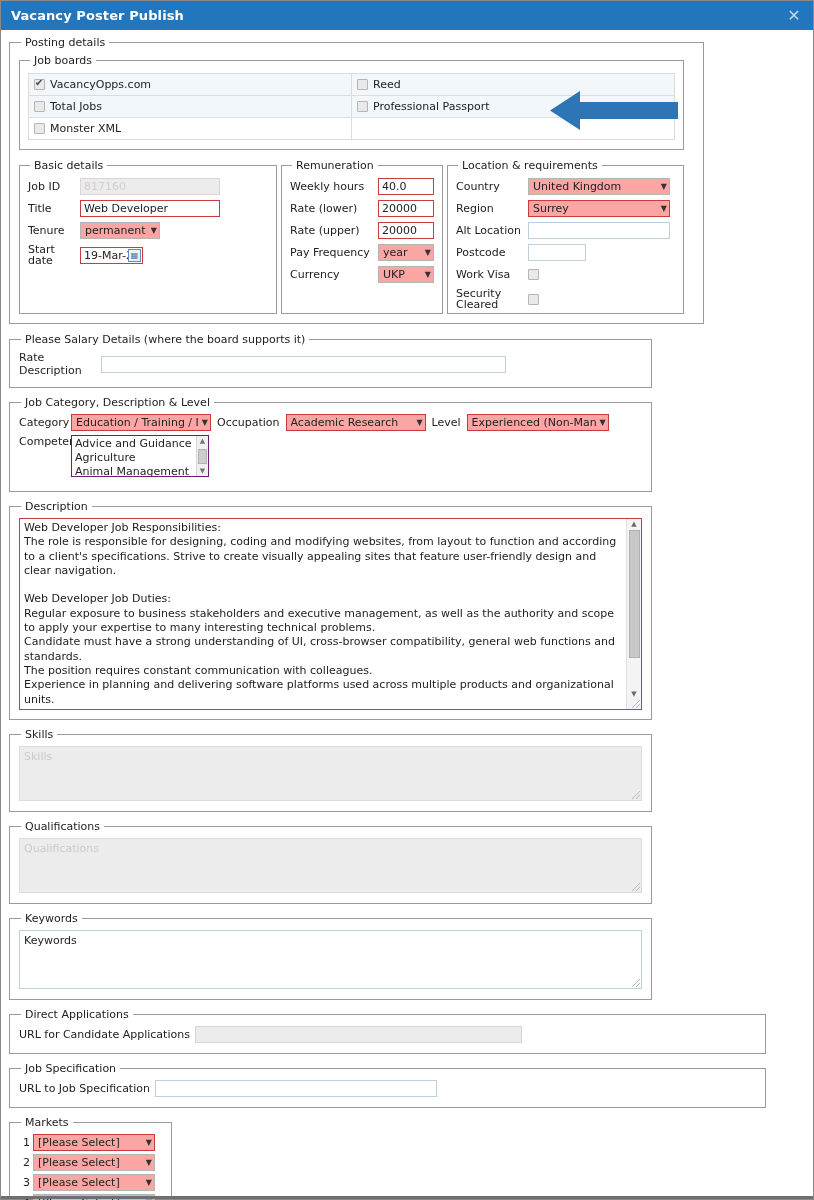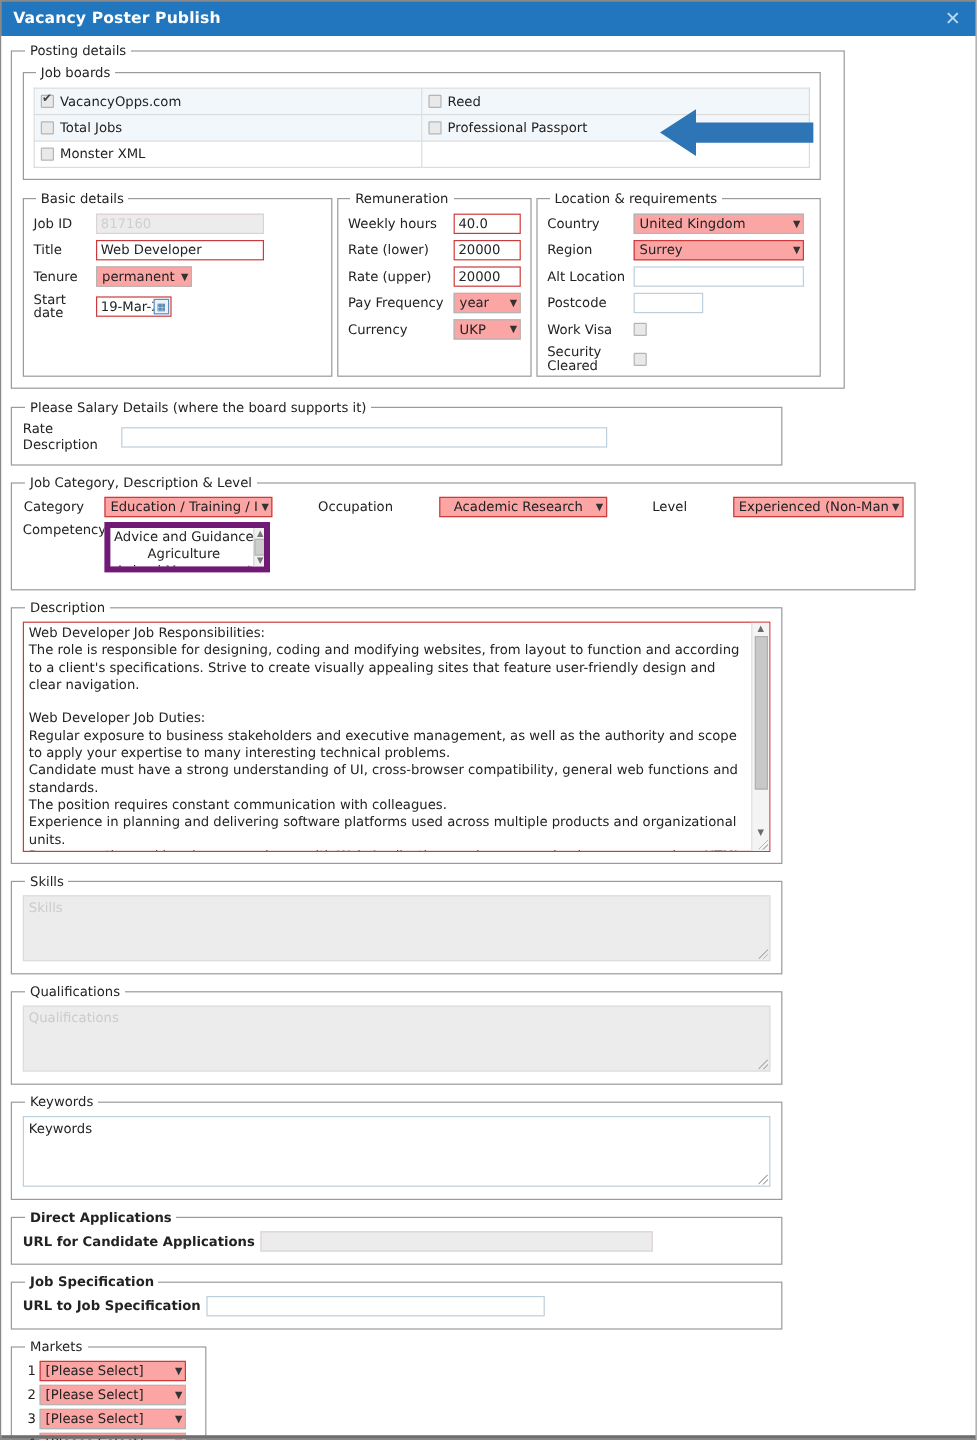--- a/index.html
+++ b/index.html
@@ -216,31 +216,31 @@
   #location-req .inp { width: 142px; }
   #location-req .inp.short { width: 58px; }
 
   
   #other-salary { width: 643px; margin-top: 9px; padding: 5px 9px 10px 9px; }
   #other-salary .inp { width: 405px; }
   #other-salary .lab { width: 82px; }
 
   
   #job-cat { width: 643px; margin-top: 8px; padding: 5px 9px 10px 9px; }
-  .catrow { display: flex; align-items: center; gap: 16px; margin-bottom: 4px; text-align: center; }
+  .catrow { display: flex; align-items: center; gap: 0; margin-bottom: 4px; }
   .catrow .lab { font-size: 11px; }
   #cat-label { width: 52px; }
   .sel.cat { width: 140px; }
   .sel.occ { width: 140px; }
   .sel.lvl { width: 142px; }
   .gap { width: 6px; }
 
   .listbox {
     width: 138px; height: 42px;
-    border: 5px solid #701a75;
+    border: 1px solid #701a75;
     background: #fff;
     box-sizing: border-box;
     display: flex;
     overflow: hidden;
   }
   .listbox .items { flex: 1; padding: 1px 0 0 3px; }
   .listbox .items div { font-size: 11px; line-height: 14px; white-space: nowrap; }
   .lb-scroll {
     width: 12px;
     background: #f0f0f0;
@@ -308,21 +308,21 @@
     padding: 3px 4px;
     color: #222;
   }
   .plain-ta.disabled {
     background: #ececec;
     border: 1px solid #dcdcdc;
     color: #cbcbcb;
   }
 
   
-  .url-section { width: 643px; margin-top: 8px; padding: 5px 9px 10px 9px; font-weight: bold; }
+  .url-section { width: 757px; margin-top: 8px; padding: 5px 9px 10px 9px; }
   .url-section .lab { font-size: 11px; margin-right: 5px; }
   .url-section .inp { width: 327px; }
   .url-section .inp.wide { width: 282px; }
 
   
   #markets { width: 163px; margin-top: 8px; padding: 5px 9px 9px 9px; }
   .mrow { display: flex; align-items: center; margin-bottom: 3px; }
   .mrow .num { width: 11px; font-size: 11px; text-align: right; margin-right: 3px; }
   .mrow .sel { width: 122px; }
 

